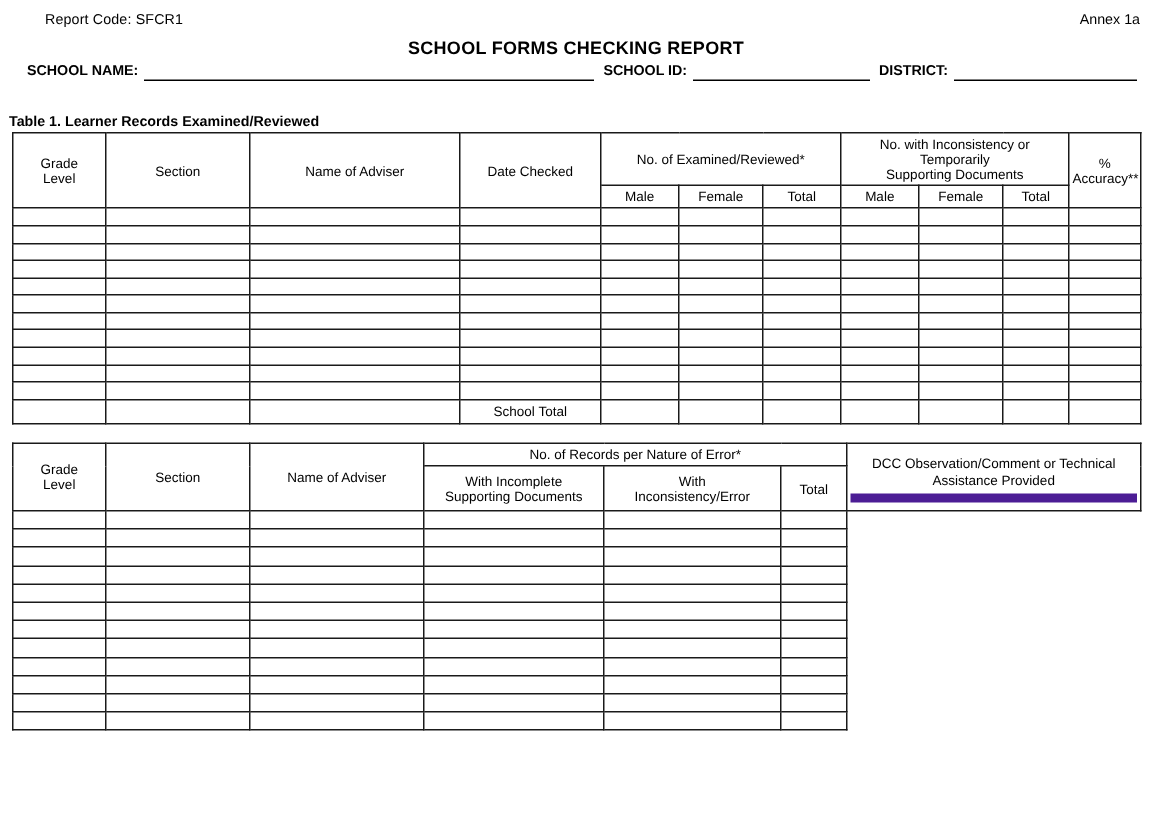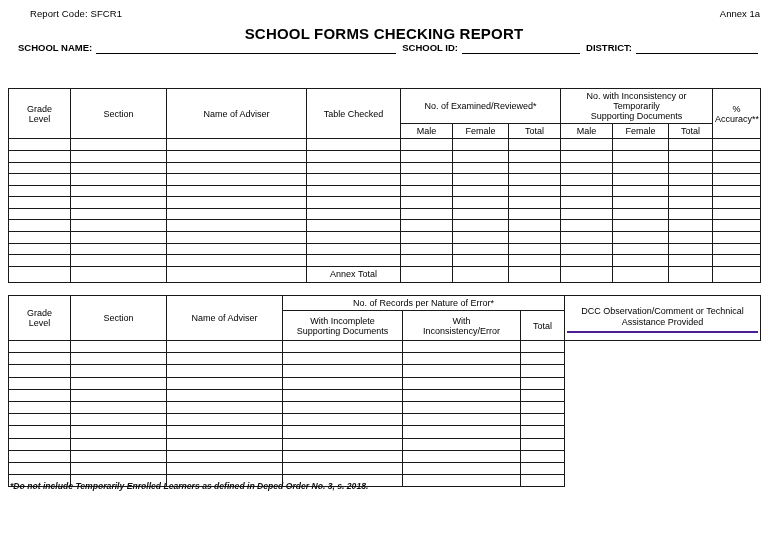--- a/index.html
+++ b/index.html
@@ -48,21 +48,21 @@
     white-space: nowrap;
   }
 
   
   .doc-title {
     position: absolute;
     top: 25px;
     left: 0;
     width: 100%;
     text-align: center;
-    font-size: 15px;
+    font-size: 12px;
     font-weight: bold;
     letter-spacing: .2px;
   }
 
   
   .ident-row {
     position: absolute;
     top: 36px;
     left: 18px;
     right: 10px;
@@ -147,21 +147,21 @@
   #table2 .hdr-row2 { height: 30px; }
   #table2 td.blank  { height: 11.2px; }
   .dcc-cell {
     vertical-align: top;
     text-align: center;
   }
   .dcc-title {
     font-size: 9px;
     line-height: 1.25;
     padding: 3px 6px 0 6px;
-    border-bottom: 2px solid #4c1d95;
+    border-bottom: 6px solid #4c1d95;
     padding-bottom: 3px;
   }
 
   
   .footnotes {
     position: absolute;
     left: 10px;
     top: 479px;
     font-size: 8.6px;
     font-style: italic;
@@ -185,20 +185,21 @@
 
   <div class="ident-row">
     <span class="ident-label">SCHOOL NAME:</span>
     <span class="ident-rule rule-school"></span>
     <span class="ident-label">SCHOOL ID:</span>
     <span class="ident-rule rule-id"></span>
     <span class="ident-label">DISTRICT:</span>
     <span class="ident-rule rule-district"></span>
   </div>
 
+  <div class="tbl-caption" id="cap1">Table 1.  Learner Records Examined/Reviewed</div>
 
   <table class="form" id="table1">
     <colgroup>
       <col style="width:62px">
       <col style="width:96px">
       <col style="width:140px">
       <col style="width:94px">
       <col style="width:52px">
       <col style="width:56px">
       <col style="width:52px">
@@ -208,21 +209,21 @@
       <col style="width:48px">
     </colgroup>
     <thead>
       <tr class="hdr-tall">
         <th rowspan="2">
           <span>Grade</span><br>
           <span>Level</span>
         </th>
         <th rowspan="2">Section</th>
         <th rowspan="2">Name of Adviser</th>
-        <th rowspan="2">Table Checked</th>
+        <th rowspan="2">Date Checked</th>
         <th colspan="3">No. of Examined/Reviewed*</th>
         <th colspan="3">
           <span>No. with Inconsistency or Temporarily</span><br>
           <span>Supporting Documents</span>
         </th>
         <th rowspan="2">% Accuracy**</th>
       </tr>
       <tr class="hdr-sub">
         <th>Male</th>
         <th>Female</th>
@@ -375,21 +376,21 @@
           <td class="blank"></td>
           <td class="blank"></td>
           <td class="blank"></td>
         </tr>
       </tbody>
     <tfoot>
       <tr>
         <td class="noborder"></td>
         <td class="noborder"></td>
         <td class="noborder"></td>
-        <td class="school-total-cell noborder">Annex Total</td>
+        <td class="school-total-cell noborder">School Total</td>
         <td></td>
         <td></td>
         <td></td>
         <td></td>
         <td></td>
         <td></td>
         <td></td>
       </tr>
     </tfoot>
   </table>
@@ -527,16 +528,15 @@
           <td class="blank"></td>
           <td class="blank"></td>
           <td class="blank"></td>
           <td class="blank"></td>
           <td class="blank"></td>
         </tr>
       </tbody>
   </table>
 
   <div class="footnotes">
-    <div>*Do not include Temporarily Enrolled Learners as defined in Deped Order No. 3, s. 2018.</div>
   </div>
 
 </div>
 
 </body></html>

